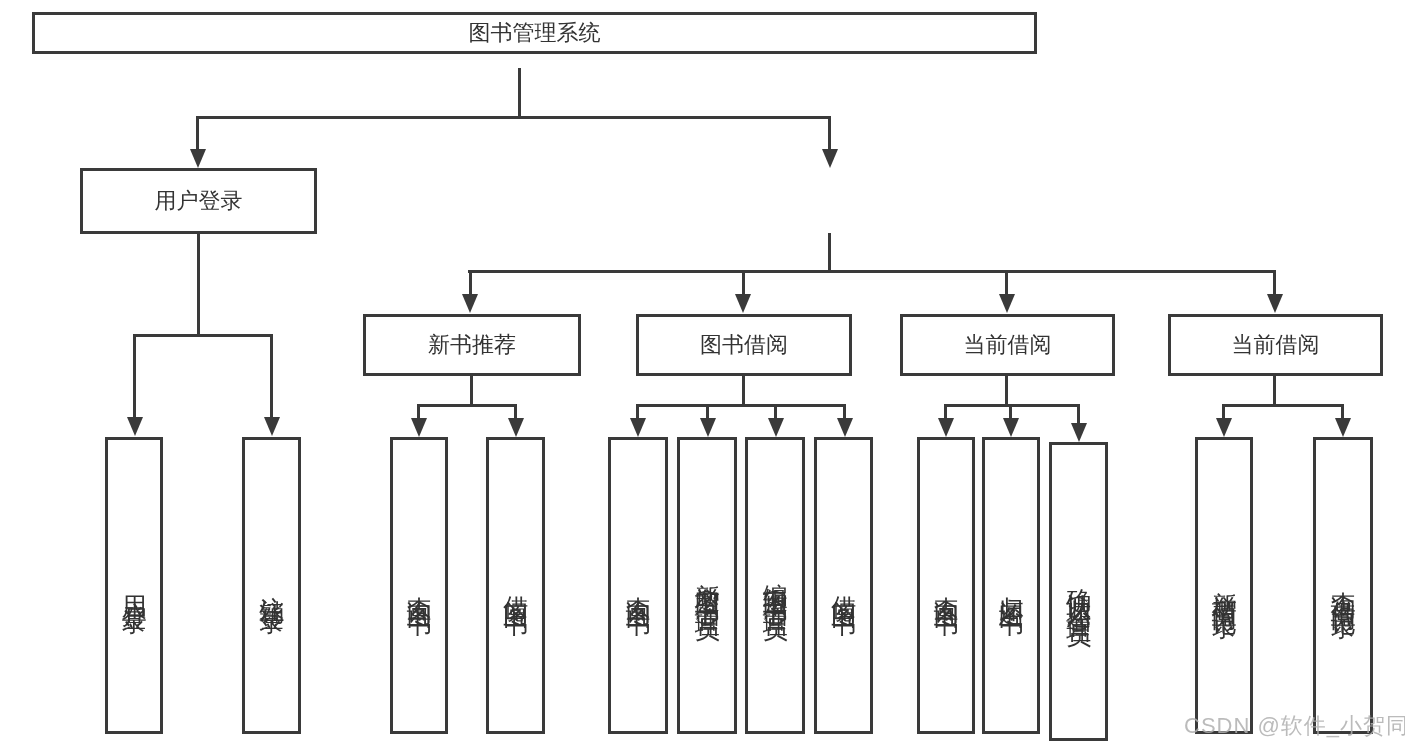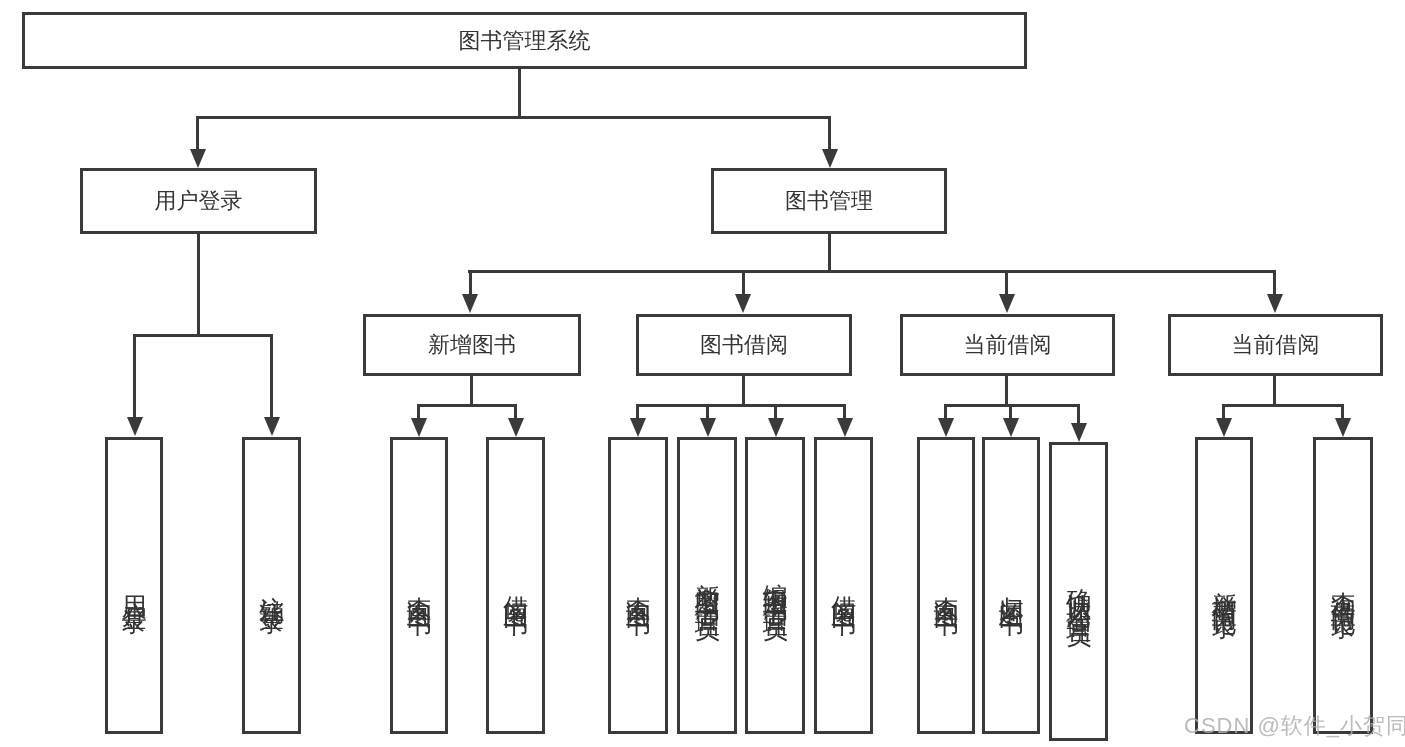--- a/index.html
+++ b/index.html
@@ -26,26 +26,25 @@
   .watermark{
     position:absolute;left:1184px;top:711px;z-index:6;
     font-size:22px;color:#b0b0b0;opacity:.85;letter-spacing:1px;white-space:nowrap;
   }
 </style>
 </head>
 <body>
 
 <div class="canvas">
 
-  <div class="box" style="left:22px;top:12px;width:1005px;height:57px;">图书管理系统</div>
+  <div class="box" style="left:32px;top:12px;width:1005px;height:42px;">图书管理系统</div>
 
   <div class="box" style="left:80px;top:168px;width:237px;height:66px;">用户登录</div>
-  <div class="box" style="left:711px;top:168px;width:236px;height:66px;">图书管理</div>
 
-  <div class="box" style="left:363px;top:314px;width:218px;height:62px;">新增图书</div>
+  <div class="box" style="left:363px;top:314px;width:218px;height:62px;">新书推荐</div>
   <div class="box" style="left:900px;top:314px;width:215px;height:62px;">当前借阅</div>
   <div class="box" style="left:636px;top:314px;width:216px;height:62px;">图书借阅</div>
   <div class="box" style="left:1168px;top:314px;width:215px;height:62px;">当前借阅</div>
 
   <div class="box vbox" style="left:105px;top:437px;width:58px;height:297px;">用户登录</div>
   <div class="box vbox" style="left:242px;top:437px;width:59px;height:297px;">注销登录</div>
 
   <div class="box vbox" style="left:390px;top:437px;width:58px;height:297px;">查询图书</div>
   <div class="box vbox" style="left:486px;top:437px;width:59px;height:297px;">借阅图书</div>
 

